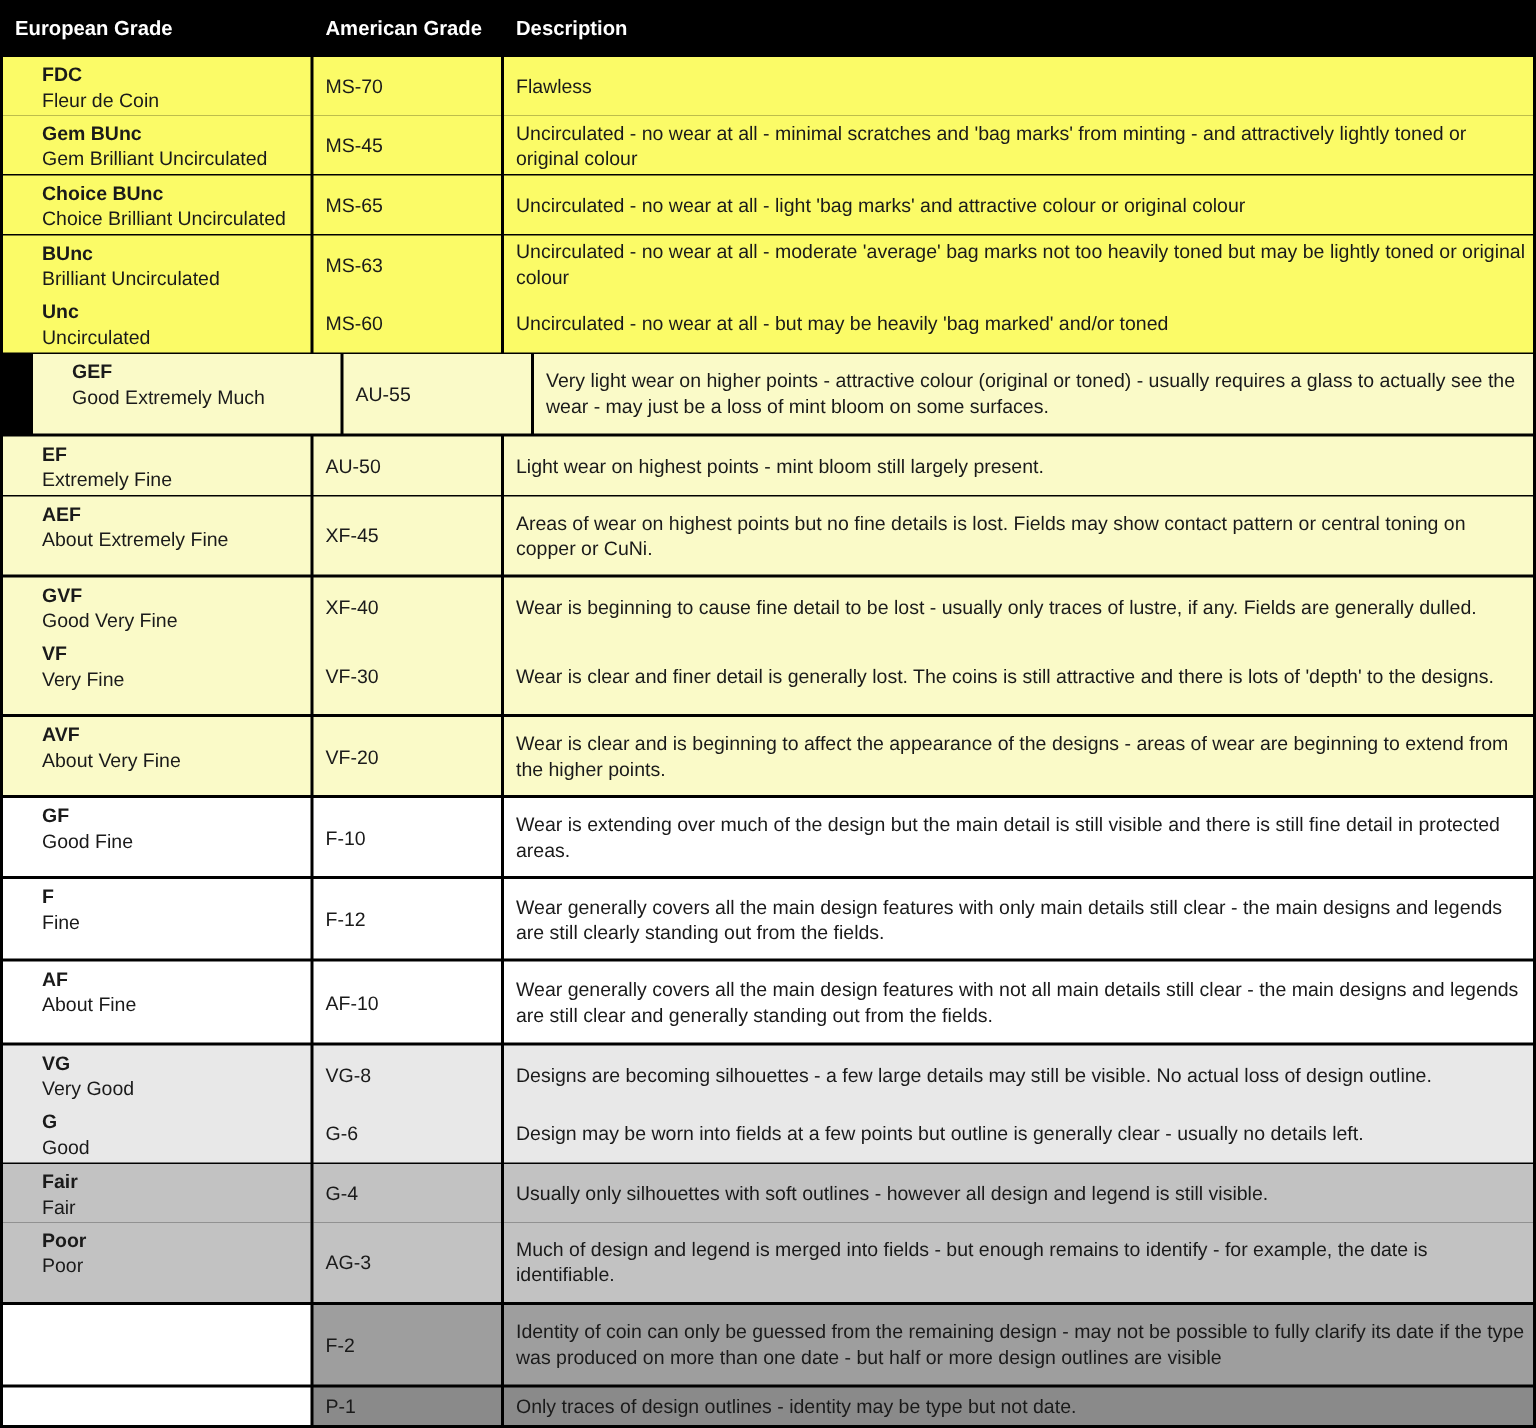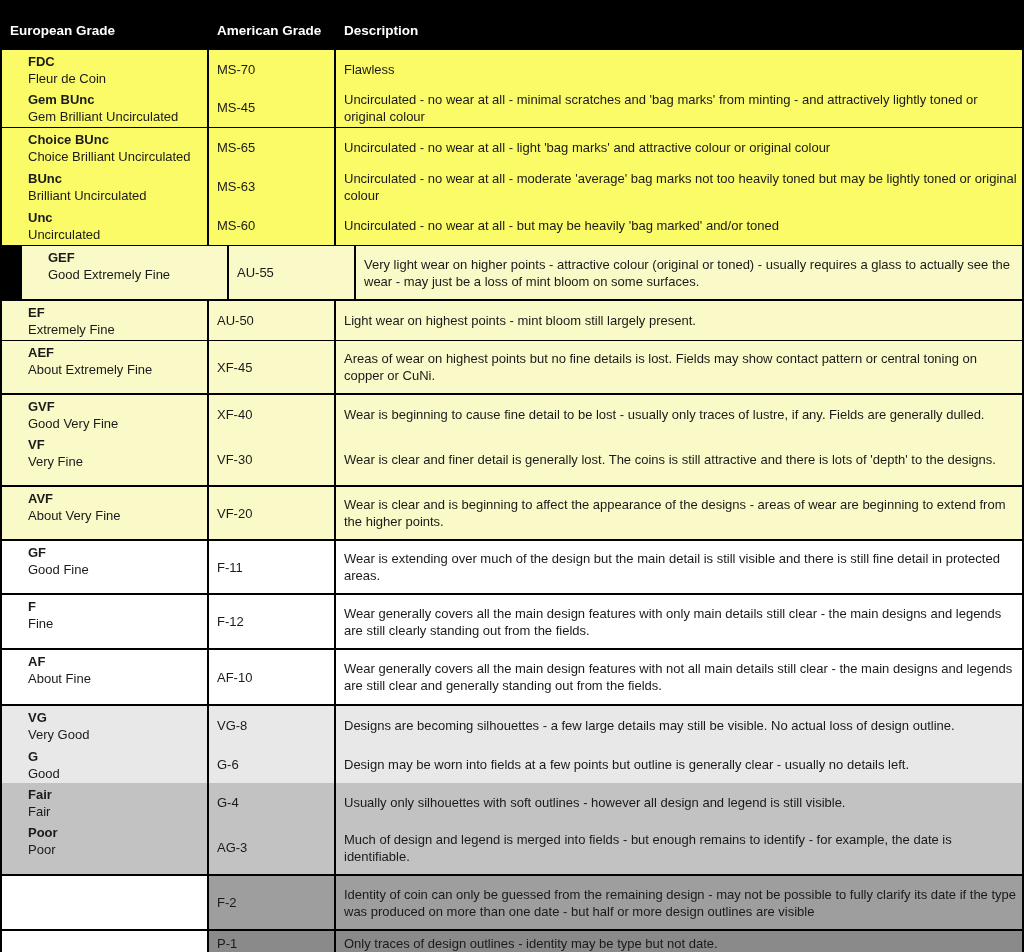--- a/index.html
+++ b/index.html
@@ -8,21 +8,20 @@
     background:var(--border,#000);
     padding:0 2px 2px 2px;
     display:flex;flex-direction:column;gap:2px;
     overflow:hidden;
     font-family:"Liberation Sans",sans-serif;
   }
   .header-row{
     display:grid;grid-template-columns:205px 125px 1fr;gap:2px;
     min-height:36px;align-items:center;
     background:var(--header-bg,#000);
-    margin-top:12px;
   }
   .header-cell{
     color:var(--header-text,#fff);
     font-weight:bold;font-size:13.5px;
     padding-left:8px;background:var(--header-bg,#000);
     white-space:nowrap;
   }
   .row{display:grid;grid-template-columns:205px 125px 1fr;gap:2px;}
   .cell{
     box-sizing:border-box;
@@ -89,21 +88,21 @@
     <div class="cell euro-cell">
       <span class="grade-code">Unc</span>
       <span class="grade-name">Uncirculated</span>
     </div>
     <div class="cell american-cell">MS-60</div>
     <div class="cell desc-cell">Uncirculated - no wear at all - but may be heavily 'bag marked' and/or toned</div>
   </div>
     <div class="row tier-y2" style="min-height: 53px; margin-left: 20px;">
     <div class="cell euro-cell">
       <span class="grade-code">GEF</span>
-      <span class="grade-name">Good Extremely Fine</span>
+      <span class="grade-name">Good Extremely Much</span>
     </div>
     <div class="cell american-cell">AU-55</div>
     <div class="cell desc-cell">Very light wear on higher points - attractive colour (original or toned) - usually requires a glass to actually see the wear - may just be a loss of mint bloom on some surfaces.</div>
   </div>
     <div class="row tier-y2" style="min-height: 38px;">
     <div class="cell euro-cell">
       <span class="grade-code">EF</span>
       <span class="grade-name">Extremely Fine</span>
     </div>
     <div class="cell american-cell">AU-50</div>
@@ -139,21 +138,21 @@
       <span class="grade-name">About Very Fine</span>
     </div>
     <div class="cell american-cell">VF-20</div>
     <div class="cell desc-cell">Wear is clear and is beginning to affect the appearance of the designs - areas of wear are beginning to extend from the higher points.</div>
   </div>
     <div class="row tier-white" style="min-height: 52px;">
     <div class="cell euro-cell">
       <span class="grade-code">GF</span>
       <span class="grade-name">Good Fine</span>
     </div>
-    <div class="cell american-cell">F-11</div>
+    <div class="cell american-cell">F-10</div>
     <div class="cell desc-cell">Wear is extending over much of the design but the main detail is still visible and there is still fine detail in protected areas.</div>
   </div>
     <div class="row tier-white" style="min-height: 53px;">
     <div class="cell euro-cell">
       <span class="grade-code">F</span>
       <span class="grade-name">Fine</span>
     </div>
     <div class="cell american-cell">F-12</div>
     <div class="cell desc-cell">Wear generally covers all the main design features with only main details still clear - the main designs and legends are still clearly standing out from the fields.</div>
   </div>

